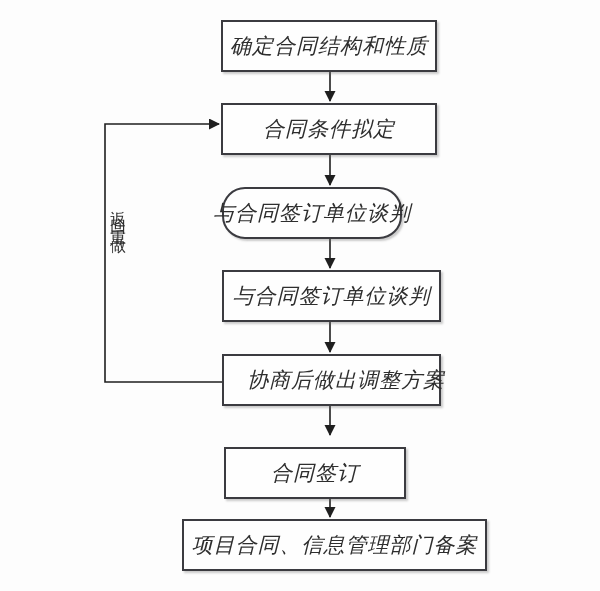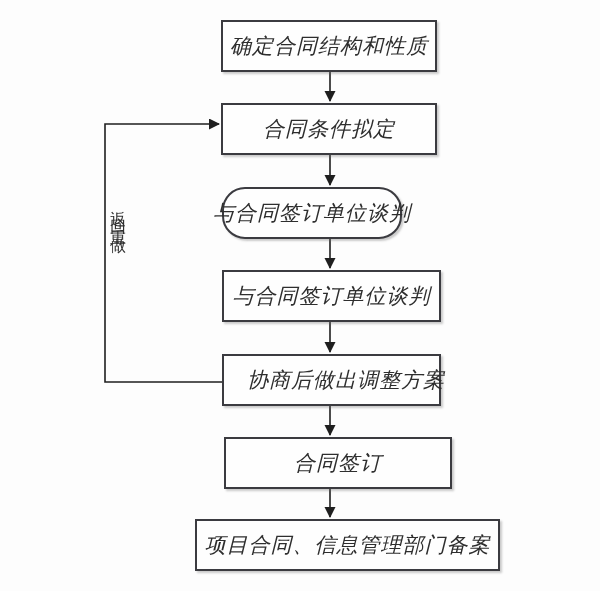--- a/index.html
+++ b/index.html
@@ -36,22 +36,22 @@
     letter-spacing:1px;
     white-space:nowrap;
     font-style:italic;
   }
   
   .pos-1{left:221px;top:20px;width:216px;height:52px;}
   .pos-2{left:221px;top:103px;width:216px;height:52px;text-align:right;}
   .pos-3{left:222px;top:187px;width:180px;height:52px;border-radius:23px;}
   .pos-4{left:222px;top:270px;width:219px;height:52px;}
   .pos-5{left:222px;top:354px;width:219px;height:52px;padding-left:29px;}
-  .pos-6{left:224px;top:437px;width:228px;height:52px;}
-  .pos-7{left:182px;top:519px;width:305px;height:52px;margin-left:13px;}
+  .pos-6{left:224px;top:447px;width:182px;height:52px;}
+  .pos-7{left:182px;top:519px;width:305px;height:52px;}
   .arrow-layer{
     position:absolute;
     left:0;top:0;
     width:600px;height:591px;
     pointer-events:none;
   }
   .arrow-line{
     stroke:var(--arrow);
     stroke-width:1.6;
     fill:none;

